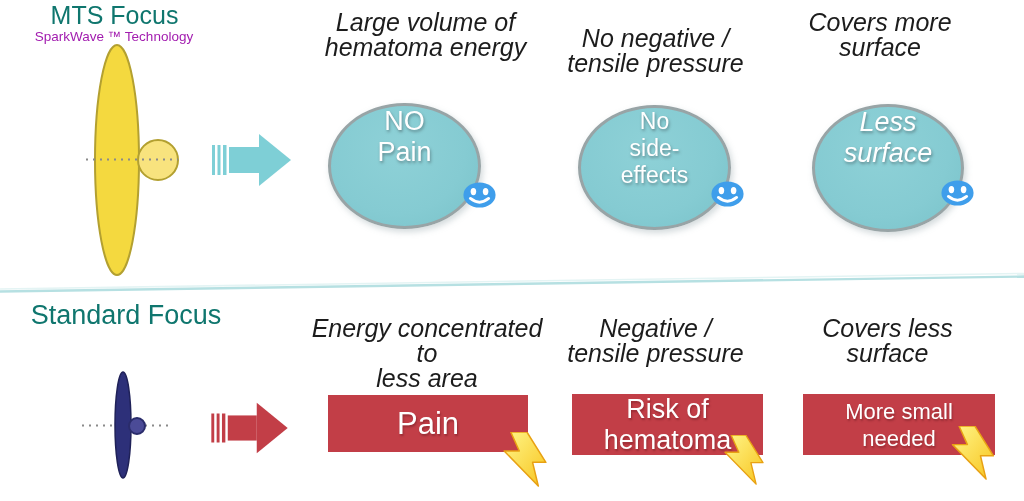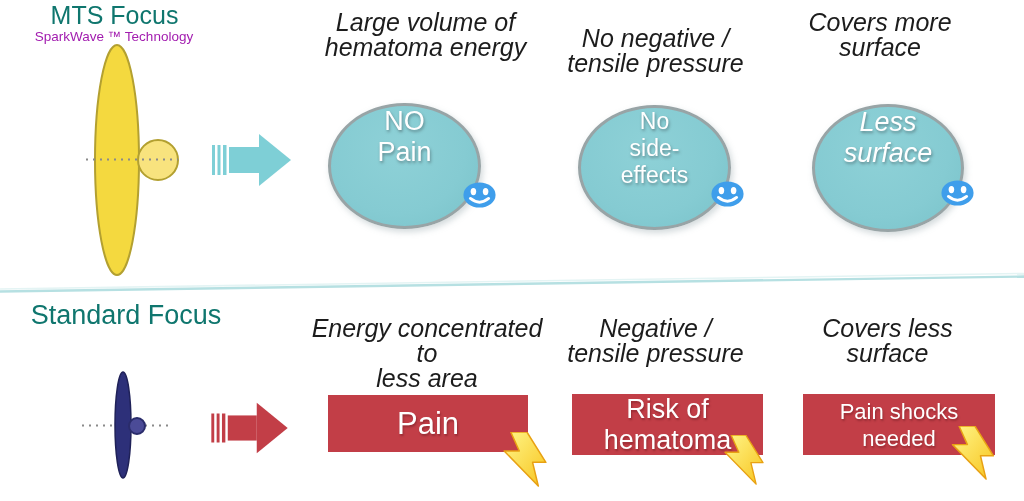--- a/index.html
+++ b/index.html
@@ -140,21 +140,21 @@
     <span>surface</span>
   </div>
 
   <div class="abs redbox" style="left:328px;top:395px;width:200px;height:57px;font-size:31px;">
     <span>Pain</span>
   </div>
   <div class="abs redbox" style="left:572px;top:394px;width:191px;height:61px;font-size:27px;">
     <span>Risk of hematoma</span>
   </div>
   <div class="abs redbox" style="left:803px;top:394px;width:192px;height:61px;font-size:22px;line-height:27px;">
-    <span>Pain shocks</span>
+    <span>More small</span>
     <span>needed</span>
   </div>
 
   <svg class="abs" style="left:500px;top:432px;" width="50" height="55" viewBox="0 0 48 58">
     <defs>
       <linearGradient id="bg1" x1="0" y1="0" x2="1" y2="1">
         <stop offset="0" stop-color="#fff68a"></stop>
         <stop offset="1" stop-color="#f7c41e"></stop>
       </linearGradient>
     </defs>

